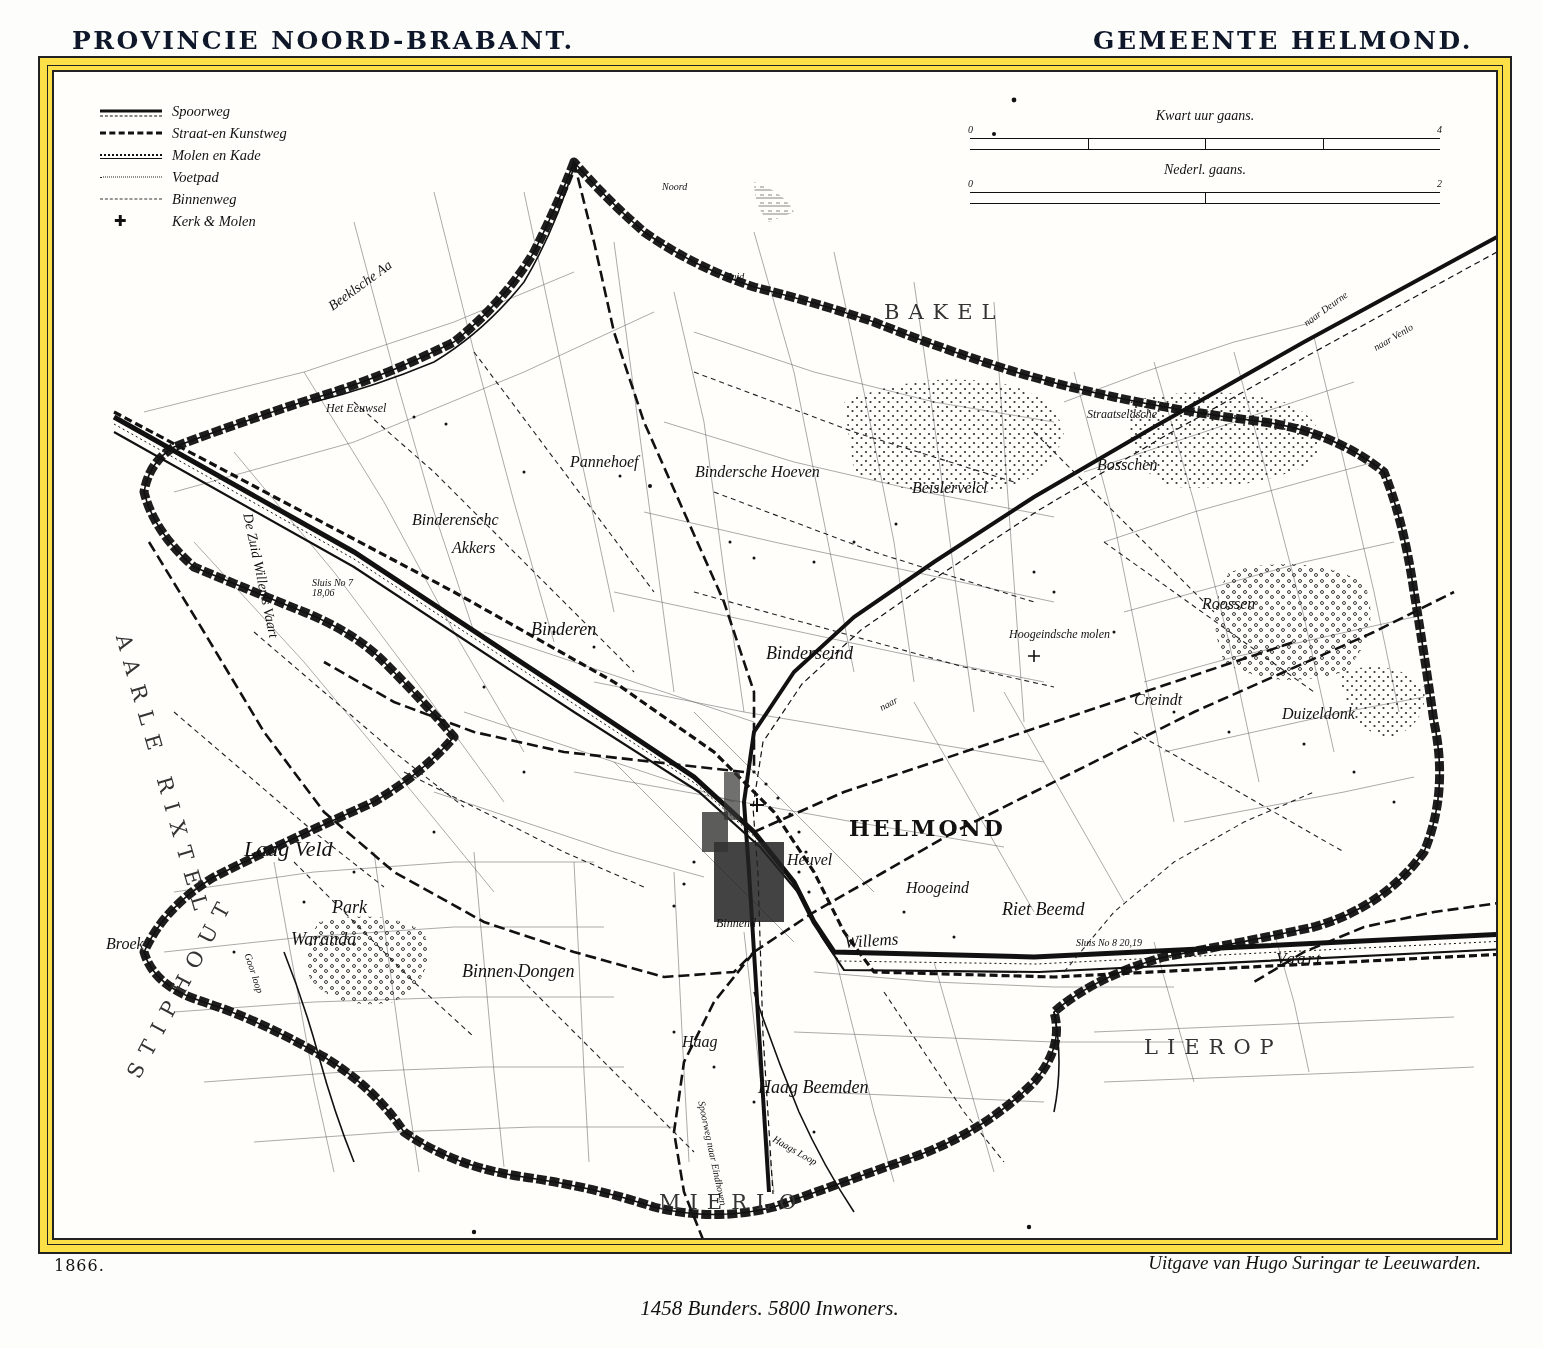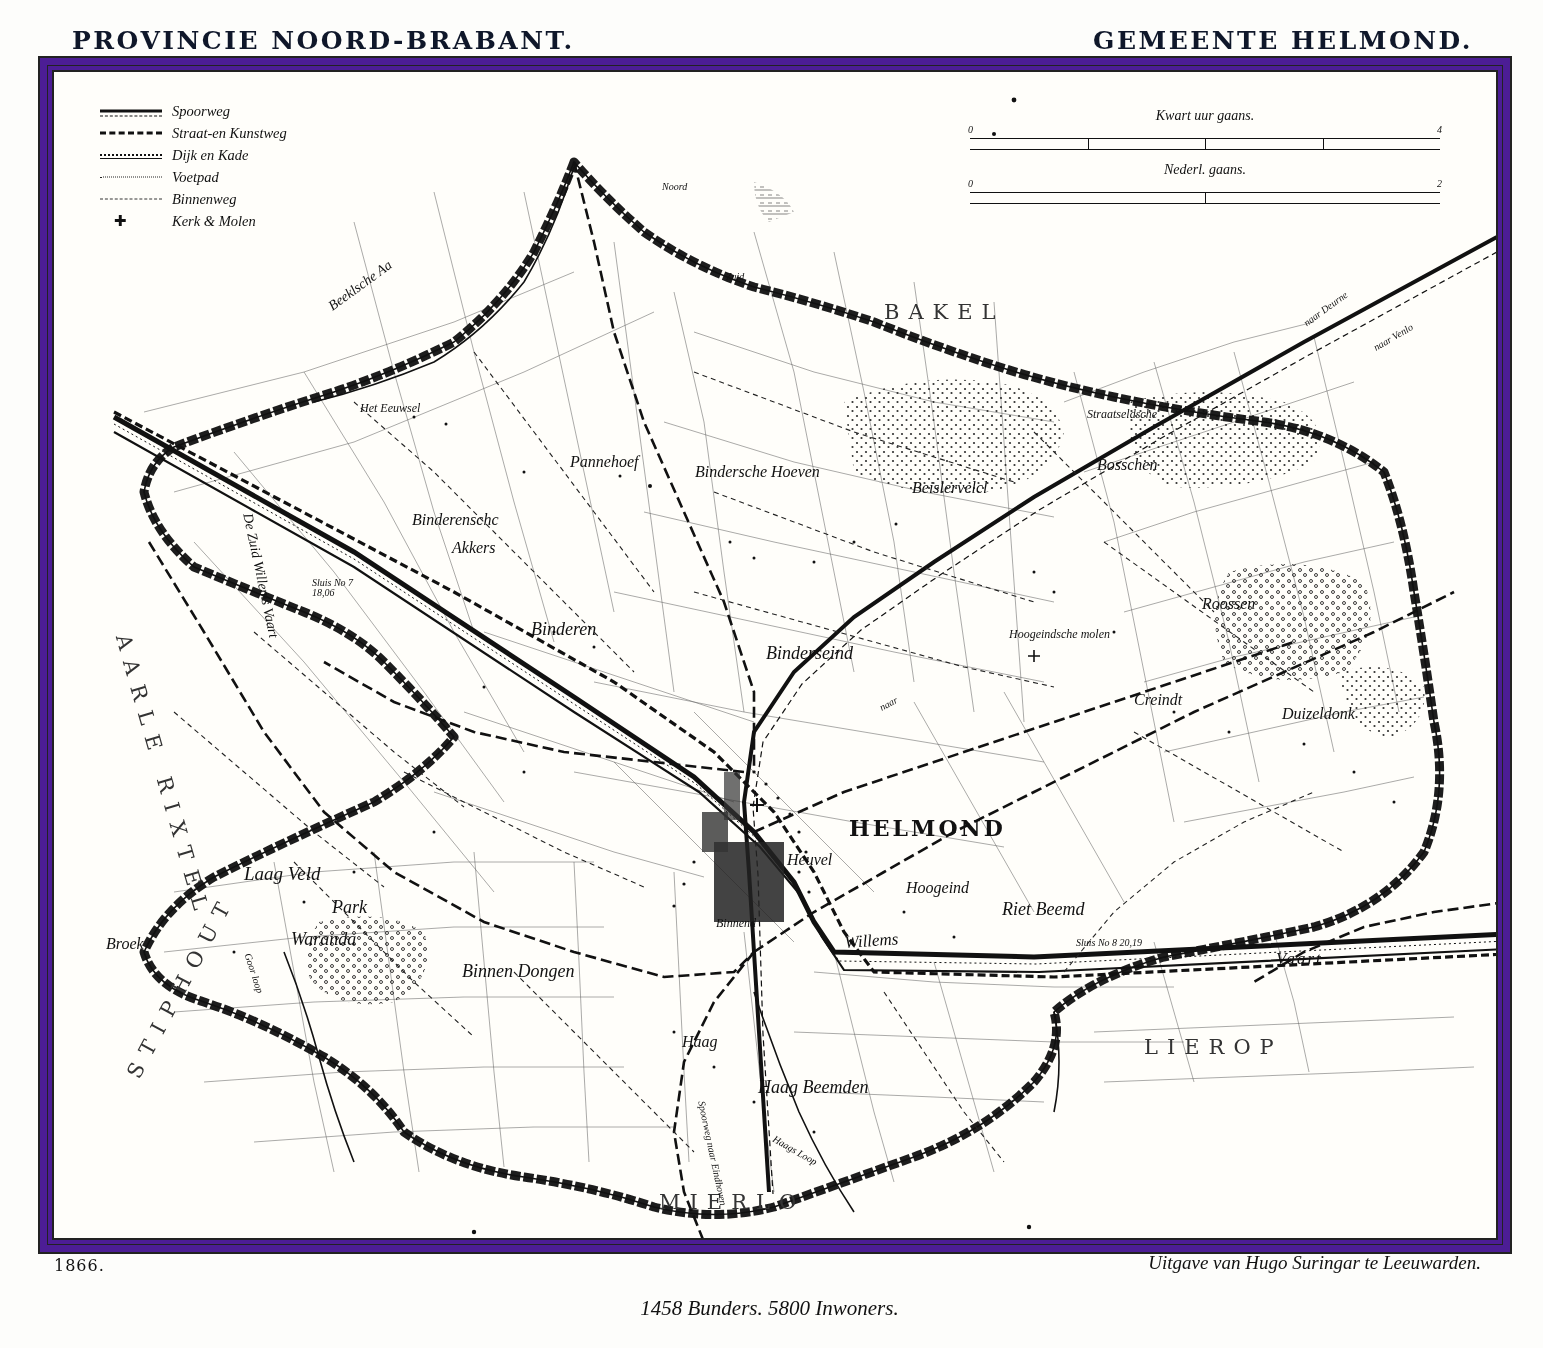--- a/index.html
+++ b/index.html
@@ -33,21 +33,21 @@
   .title-left::after, .title-right::after { content: ""; }
 
   
   .frame-outer {
     position: absolute;
     left: 38px;
     top: 56px;
     width: 1470px;
     height: 1194px;
     border: 2px solid #222;
-    background: #4c1d95;
+    background: #fde047;
   }
   .frame-mid {
     position: absolute;
     left: 7px; top: 7px; right: 7px; bottom: 7px;
     border: 1px solid #222;
   }
   .frame-inner {
     position: absolute;
     left: 4px; top: 4px; right: 4px; bottom: 4px;
     border: 2px solid #222;
@@ -464,21 +464,21 @@
           <div class="legend-row">
             <span class="legend-sym">
                 <span class="sym-straat"></span>
               </span>
             <span class="legend-label">Straat-en Kunstweg</span>
           </div>
           <div class="legend-row">
             <span class="legend-sym">
                 <span class="sym-dijk"></span>
               </span>
-            <span class="legend-label">Dijk en Kade</span>
+            <span class="legend-label">Molen en Kade</span>
           </div>
           <div class="legend-row">
             <span class="legend-sym">
                 <span class="sym-voetpad"></span>
               </span>
             <span class="legend-label">Voetpad</span>
           </div>
           <div class="legend-row">
             <span class="legend-sym">
                 <span class="sym-binnen"></span>
@@ -518,38 +518,38 @@
         <div class="lbl tiny" style="left:672px; top:200px;">Zuid</div>
 
         <div class="lbl city" style="left:795px; top:745px;">HELMOND</div>
 
         <div class="lbl muni" style="left:830px; top:230px;">BAKEL</div>
         <div class="lbl muni" style="left:1090px; top:965px;">LIEROP</div>
         <div class="lbl muni" style="left:605px; top:1120px;">MIERLO</div>
         <div class="lbl muni" style="left:70px; top:1000px; transform:rotate(-62deg); transform-origin:0 0; letter-spacing:11px;">STIPHOUT</div>
         <div class="lbl muni" style="left:78px; top:560px; transform:rotate(74deg); transform-origin:0 0; letter-spacing:11px;">AARLE RIXTEL</div>
 
-        <div class="lbl small" style="left:272px; top:330px;padding-left:34px;">Het Eeuwsel</div>
+        <div class="lbl small" style="left:272px; top:330px;">Het Eeuwsel</div>
         <div class="lbl place" style="left:516px; top:382px;">Pannehoef</div>
         <div class="lbl place" style="left:358px; top:440px;">Binderenschc</div>
         <div class="lbl place" style="left:398px; top:468px;">Akkers</div>
         <div class="lbl place" style="left:477px; top:548px; font-size:18px;">Binderen</div>
         <div class="lbl place" style="left:641px; top:392px;">Bindersche Hoeven</div>
         <div class="lbl place" style="left:858px; top:408px;">Beislervelcl</div>
         <div class="lbl place" style="left:712px; top:572px; font-size:18px;">Binderseind</div>
         <div class="lbl small" style="left:1033px; top:336px;">Straatseldsche</div>
         <div class="lbl place" style="left:1043px; top:385px;">Bosschen</div>
         <div class="lbl place" style="left:1148px; top:524px;">Roossen</div>
         <div class="lbl small" style="left:955px; top:556px;">Hoogeindsche molen</div>
         <div class="lbl place" style="left:1080px; top:620px;">Creindt</div>
         <div class="lbl place" style="left:1228px; top:634px;">Duizeldonk</div>
         <div class="lbl place" style="left:733px; top:780px;">Heuvel</div>
         <div class="lbl place" style="left:852px; top:808px;">Hoogeind</div>
         <div class="lbl place" style="left:948px; top:828px; font-size:18px;">Riet Beemd</div>
-        <div class="lbl place" style="left:190px; top:792px; font-size:19px;">Laag Veld</div>
+        <div class="lbl place" style="left:190px; top:766px; font-size:22px;">Laag Veld</div>
         <div class="lbl place" style="left:278px; top:826px; font-size:18px;">Park</div>
         <div class="lbl place" style="left:237px; top:858px; font-size:18px;">Waranda</div>
         <div class="lbl place" style="left:408px; top:890px; font-size:18px;">Binnen Dongen</div>
         <div class="lbl place" style="left:628px; top:962px;">Haag</div>
         <div class="lbl place" style="left:704px; top:1006px; font-size:18px;">Haag Beemden</div>
         <div class="lbl place" style="left:52px; top:864px;">Broek</div>
         <div class="lbl small" style="left:662px; top:845px;">Binnend</div>
         <div class="lbl tiny" style="left:258px; top:506px; width:60px; white-space:normal;">Sluis No 7 18,06</div>
         <div class="lbl tiny" style="left:1022px; top:866px; width:70px; white-space:normal;">Sluis No 8 20,19</div>
 

